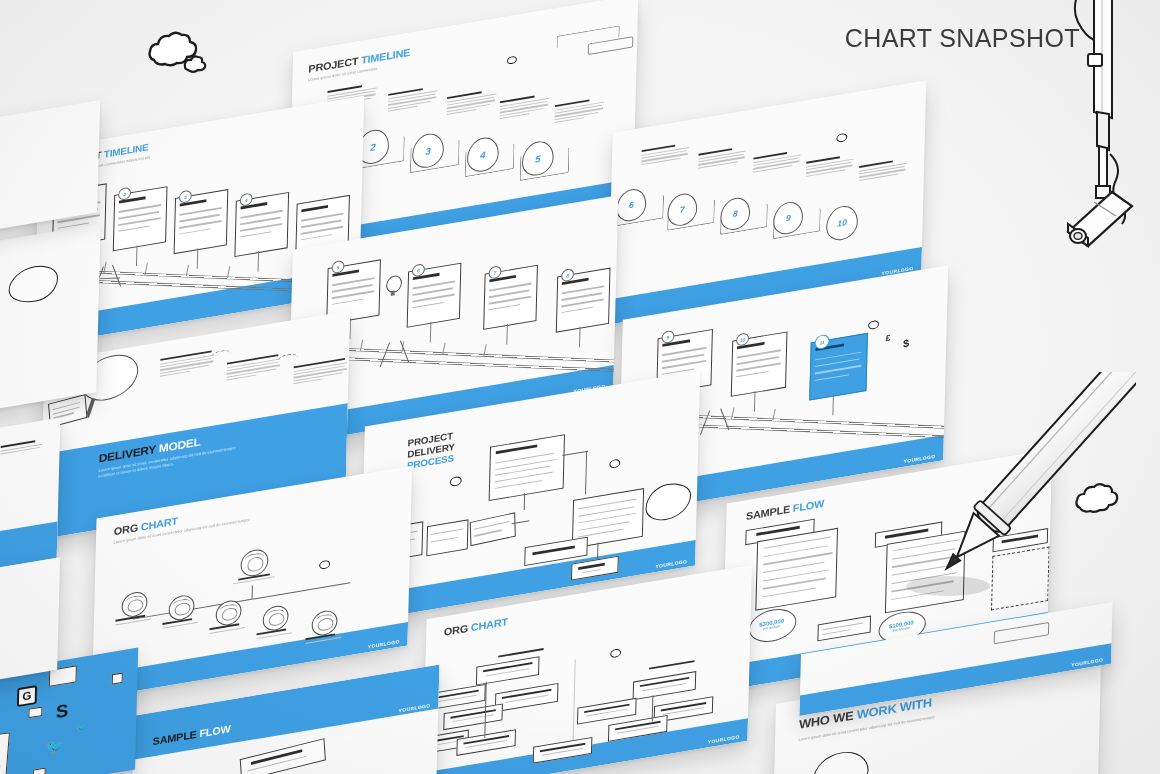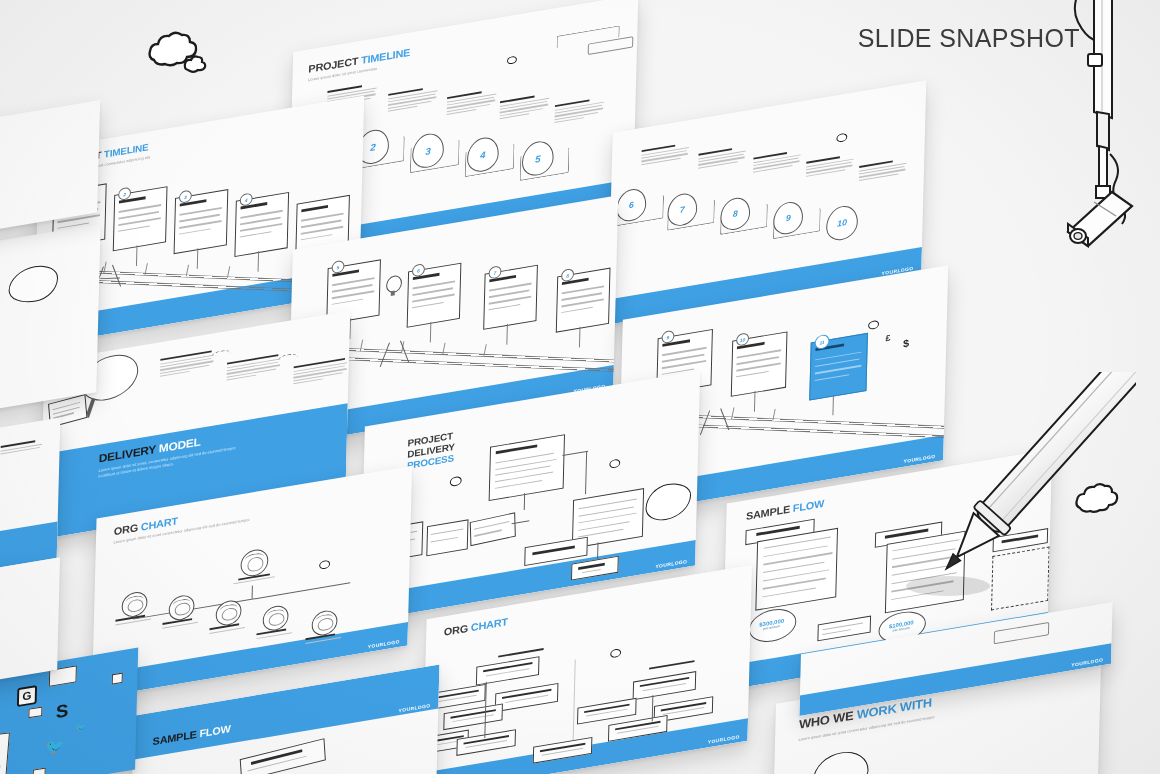--- a/index.html
+++ b/index.html
@@ -129,21 +129,21 @@
     position:absolute;inset:0;pointer-events:none;
     background:radial-gradient(ellipse at 50% 45%,rgba(255,255,255,0) 55%,rgba(0,0,0,.05) 100%);
   }
 </style>
 </head>
 <body>
 
 <div id="stage">
 
   <div class="title-wrap">
-    <div class="title-sub">SLIDE SNAPSHOT</div>
+    <div class="title-sub">CHART SNAPSHOT</div>
   </div>
 
   <div class="deck">
 
     <div class="slide" style="left:288px;top:16px;width:350px;height:226px;
                 transform:rotate(-9.5deg) skewX(-11deg) scaleY(.92);">
       <div class="body">
         <div class="bar bottom">
           <div class="logo">YOURLOGO</div>
         </div>

